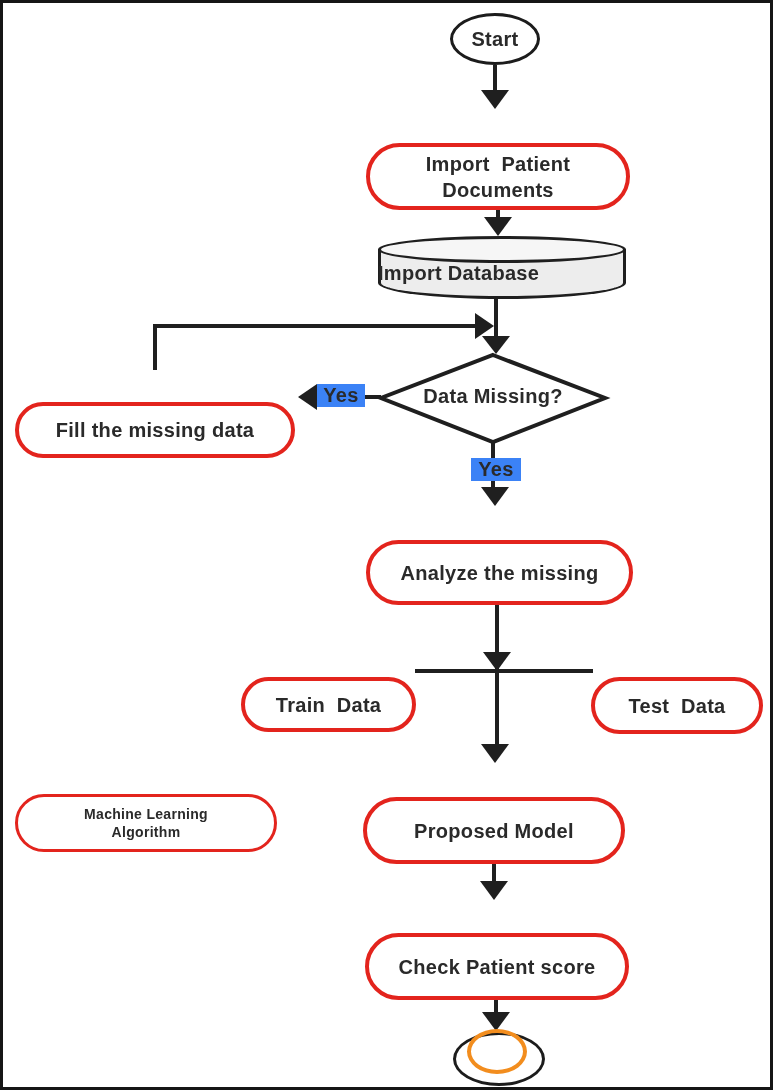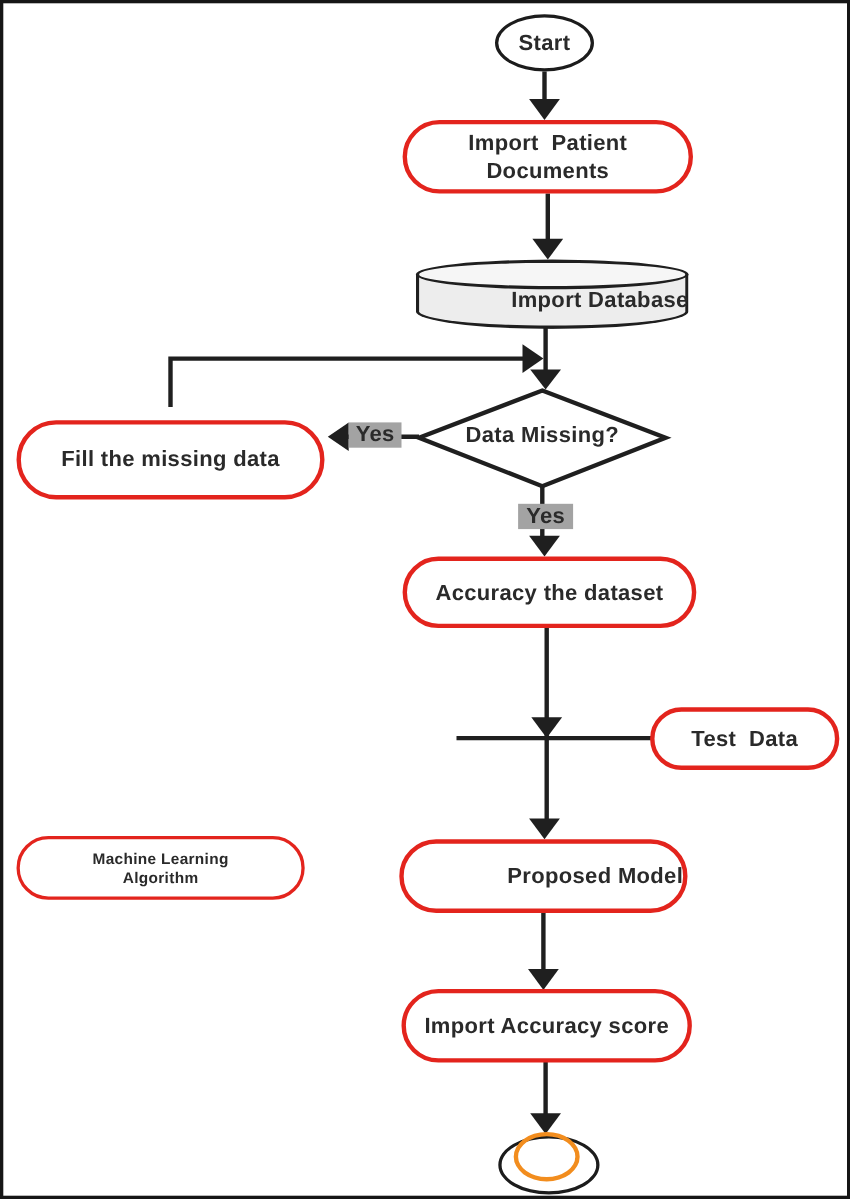--- a/index.html
+++ b/index.html
@@ -17,21 +17,21 @@
 
   .node {
     position: absolute;
     z-index: 2;
     background: #ffffff;
     display: flex;
     align-items: center;
     justify-content: center;
     box-sizing: border-box;
   }
-  .pill   { border: 4px solid #e3241d; }
+  .pill   { border: 4px solid #e3241d; margin-top: 34px; }
   .thin   { border-width: 3px; }
   .black-ellipse { border: 3px solid #1c1c1c; border-radius: 50%; }
   .node-label {
     white-space: pre-wrap;
     text-align: center;
     color: #2a2a2a;
     font-size: 20px;
     font-weight: 600;
     letter-spacing: 0.3px;
     line-height: 1.3;
@@ -49,34 +49,34 @@
   }
   .cyl-top {
     position: absolute; left: 0; right: 0; top: 0; height: 27px;
     background: #f6f6f6;
     border: 3px solid #1f1f1f;
     border-radius: 50%;
     box-sizing: border-box;
   }
   .cyl-label {
     position: absolute; left: 0; right: 0; top: 24px;
-    text-align: right;
+    text-align: left;
   }
 
   
   .diamond-label {
     position: absolute; z-index: 2;
     display: flex; align-items: flex-start; justify-content: center;
     background: transparent;
   }
 
   
   .edge-label {
     position: absolute; z-index: 3;
-    background: #a3a3a3;
+    background: #3b82f6;
     color: #2a2a2a;
     font-size: 20px;
     font-weight: 700;
     letter-spacing: 0.3px;
     padding: 0 3px;
     text-align: center;
   }
 
   
   .end-inner {
@@ -128,50 +128,53 @@
     <span class="node-label">Import  Patient
 Documents</span>
   </div>
 
   <div class="cylinder" style="left:375px; top:233px; width:248px; height:63px;">
     <div class="cyl-body"></div>
     <div class="cyl-top"></div>
     <div class="cyl-label node-label">Import Database</div>
   </div>
 
-  <div class="node pill" style="left:12px; top:379px; width:280px; height:72px; border-radius:36px;">
+  <div class="node pill" style="left:12px; top:365px; width:280px; height:56px; border-radius:36px;">
     <span class="node-label">Fill the missing data</span>
   </div>
 
   <div class="diamond-label" style="left:380px; top:380px; width:220px; height:30px;">
     <span class="node-label">Data Missing?</span>
   </div>
 
   <div class="edge-label" style="left:314px; top:381px; width:42px;">Yes</div>
 
   <div class="edge-label" style="left:468px; top:455px; width:44px;">Yes</div>
 
   <div class="node pill" style="left:363px; top:503px; width:267px; height:65px; border-radius:33px;">
-    <span class="node-label">Accuracy the dataset</span>
+    <span class="node-label">Analyze the missing</span>
   </div>
 
+  <div class="node pill" style="left:238px; top:640px; width:175px; height:55px; border-radius:28px;">
+    <span class="node-label">Train  Data</span>
+  </div>
 
   <div class="node pill" style="left:588px; top:640px; width:172px; height:57px; border-radius:29px;">
     <span class="node-label">Test  Data</span>
   </div>
 
   <div class="node pill thin" style="left:12px; top:757px; width:262px; height:58px; border-radius:29px;">
     <span class="node-label small-label">Machine Learning
 Algorithm</span>
   </div>
 
-  <div class="node pill" style="left:360px; top:760px; width:262px; height:67px; border-radius:34px;justify-content:flex-end;">
+  <div class="node pill" style="left:360px; top:760px; width:262px; height:67px; border-radius:34px;">
     <span class="node-label">Proposed Model</span>
   </div>
 
   <div class="node pill" style="left:362px; top:896px; width:264px; height:67px; border-radius:34px;">
-    <span class="node-label">Import Accuracy score</span>
+    <span class="node-label">Check Patient score</span>
   </div>
 
   <div class="node black-ellipse" style="left:450px; top:1029px; width:92px; height:54px;"></div>
   <div class="end-inner" style="left:464px; top:1026px; width:60px; height:45px;"></div>
 
 </div>
 
 </body></html>

